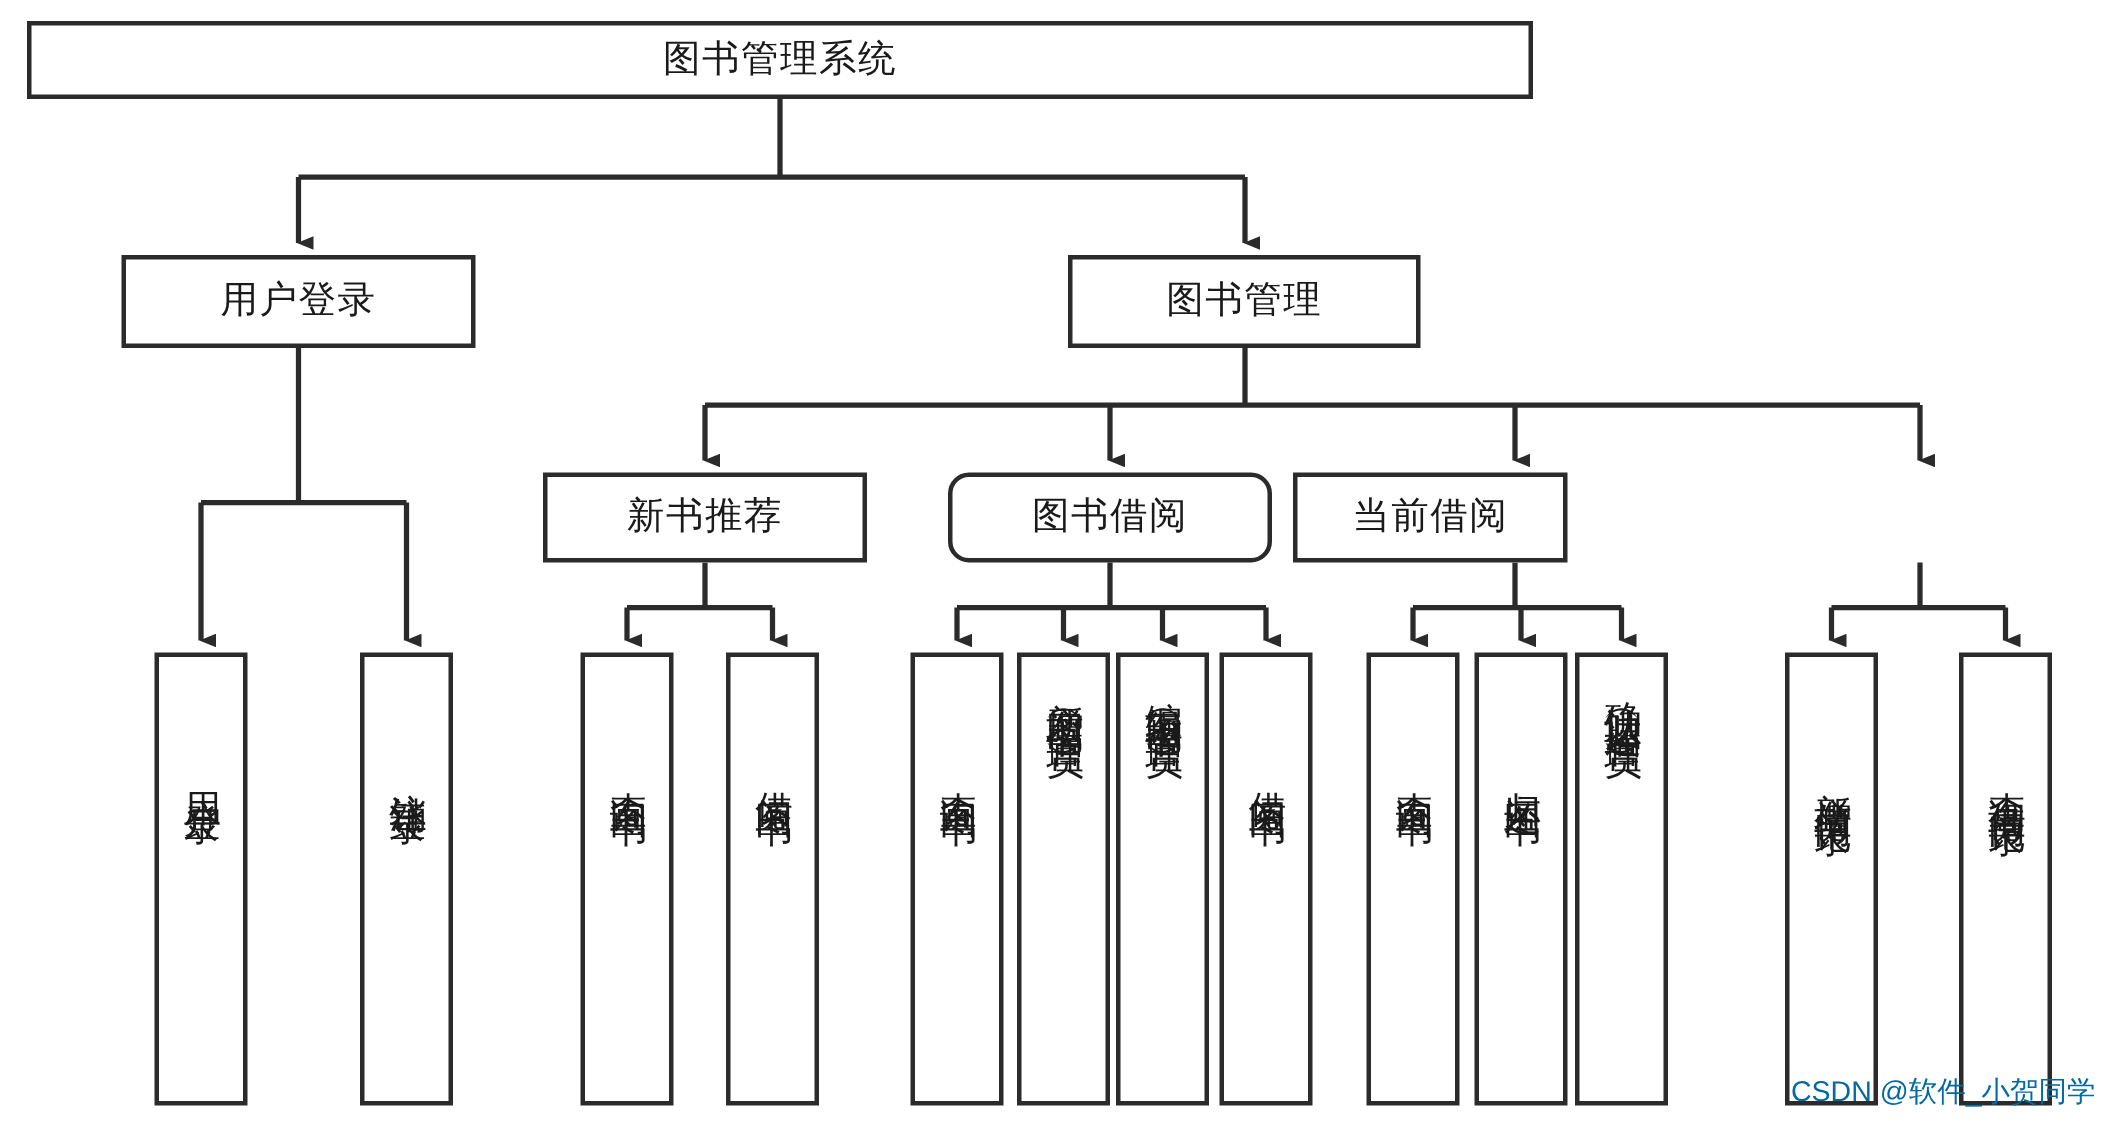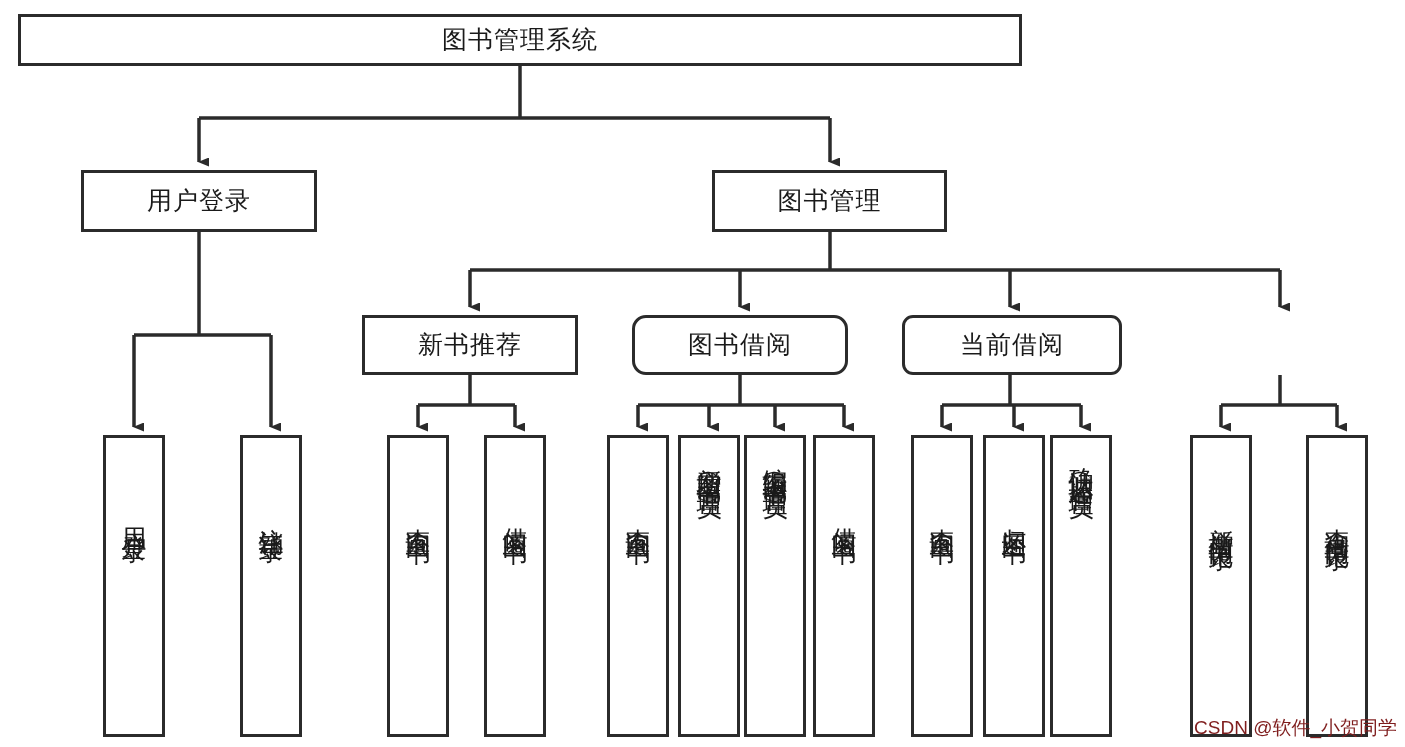--- a/index.html
+++ b/index.html
@@ -62,21 +62,21 @@
     padding-top: 70px;
   }
   .node.vertical.pad-top {
     padding-top: 10px;
   }
   #watermark {
     position: absolute;
     right: 8px;
     bottom: 6px;
     font-size: 19px;
-    color: #7f1d1d;
+    color: #0369a1;
     white-space: nowrap;
     user-select: none;
   }
 </style>
 </head>
 <body>
 
 <div id="diagram-root">
 
   <svg id="diagram-svg" viewBox="0 0 1405 747" xmlns="http://www.w3.org/2000/svg">
@@ -155,21 +155,21 @@
   <div class="node horizontal" style="left:362px; top:315px; width:216px; height:60px;">
     <span class="node-label">新书推荐</span>
   </div>
 
   <div class="node horizontal" style="left:712px; top:170px; width:235px; height:62px;">
     <span class="node-label">图书管理</span>
   </div>
   <div class="node horizontal" style="left:632px; top:315px; width:216px; height:60px;border-radius:14px;">
     <span class="node-label">图书借阅</span>
   </div>
-  <div class="node horizontal" style="left:902px; top:315px; width:220px; height:60px;border-radius:11px;">
+  <div class="node horizontal" style="left:862px; top:315px; width:183px; height:60px;">
     <span class="node-label">当前借阅</span>
   </div>
 
   <div class="node vertical pad-more" style="left:103px; top:435px; width:62px; height:302px;">
     <span class="node-label">用户登录</span>
   </div>
   <div class="node vertical pad-more" style="left:240px; top:435px; width:62px; height:302px;">
     <span class="node-label">注销登录</span>
   </div>
 

